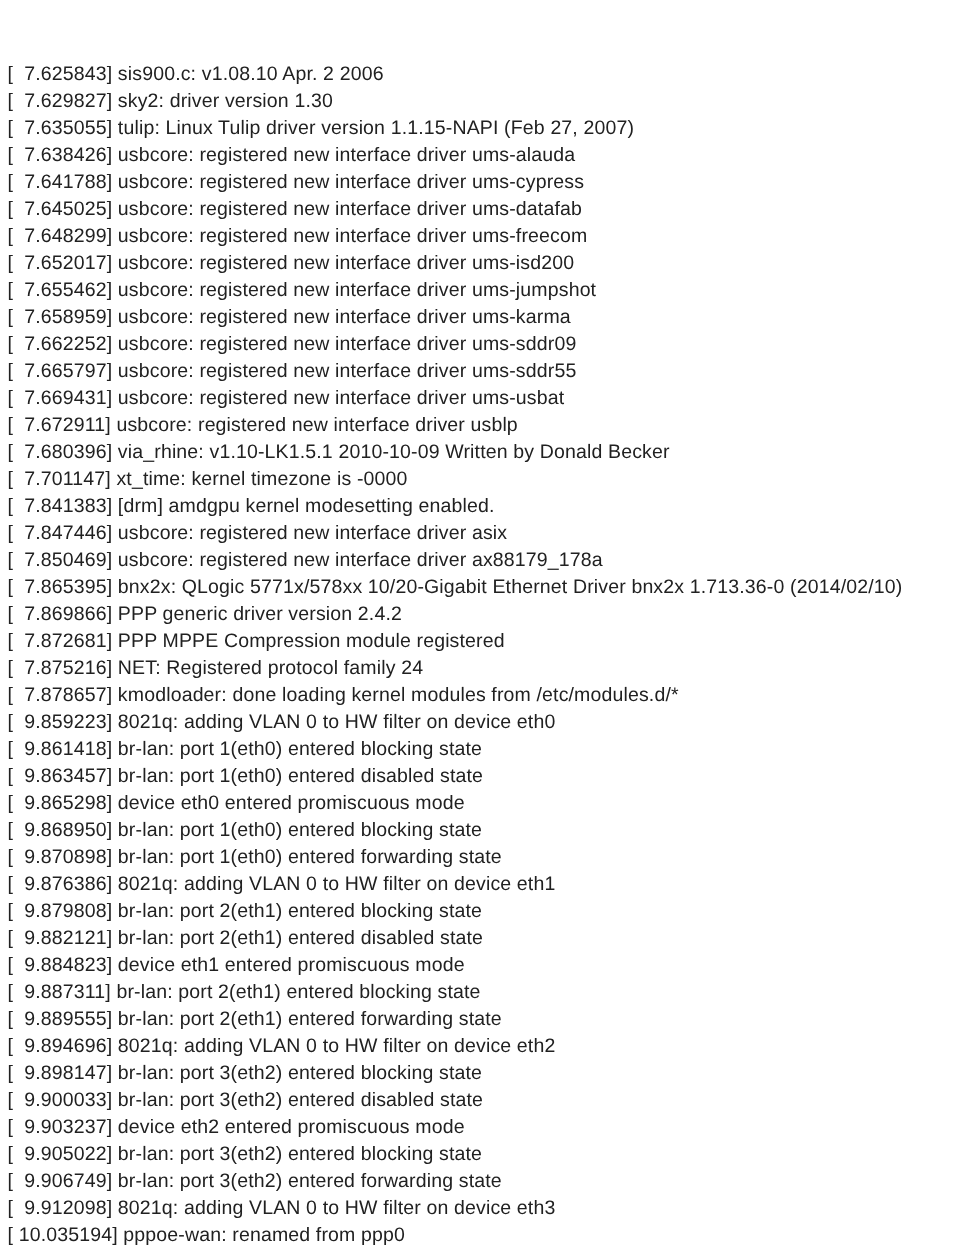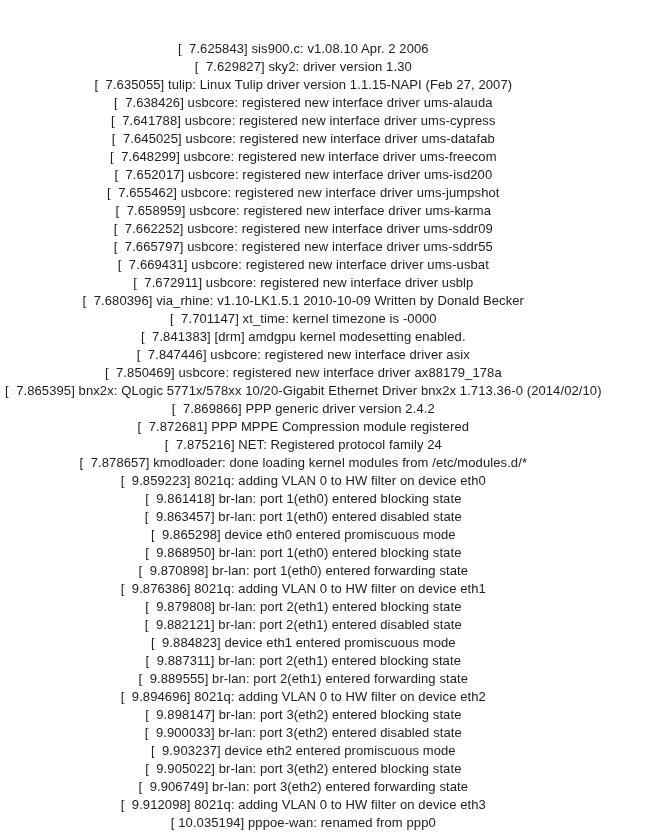--- a/index.html
+++ b/index.html
@@ -11,21 +11,20 @@
     width: 650px;
     height: 834px;
     overflow: hidden;
   }
   .screen {
     position: relative;
     width: 650px;
     height: 834px;
     overflow: hidden;
     background: #ffffff;
-    text-align: center;
   }
   .log {
     position: absolute;
     left: 5px;
     top: -14px;
     font-family: "Liberation Sans", sans-serif;
     font-size: 13px;
     line-height: 18px;
     color: #212121;
     white-space: pre;

